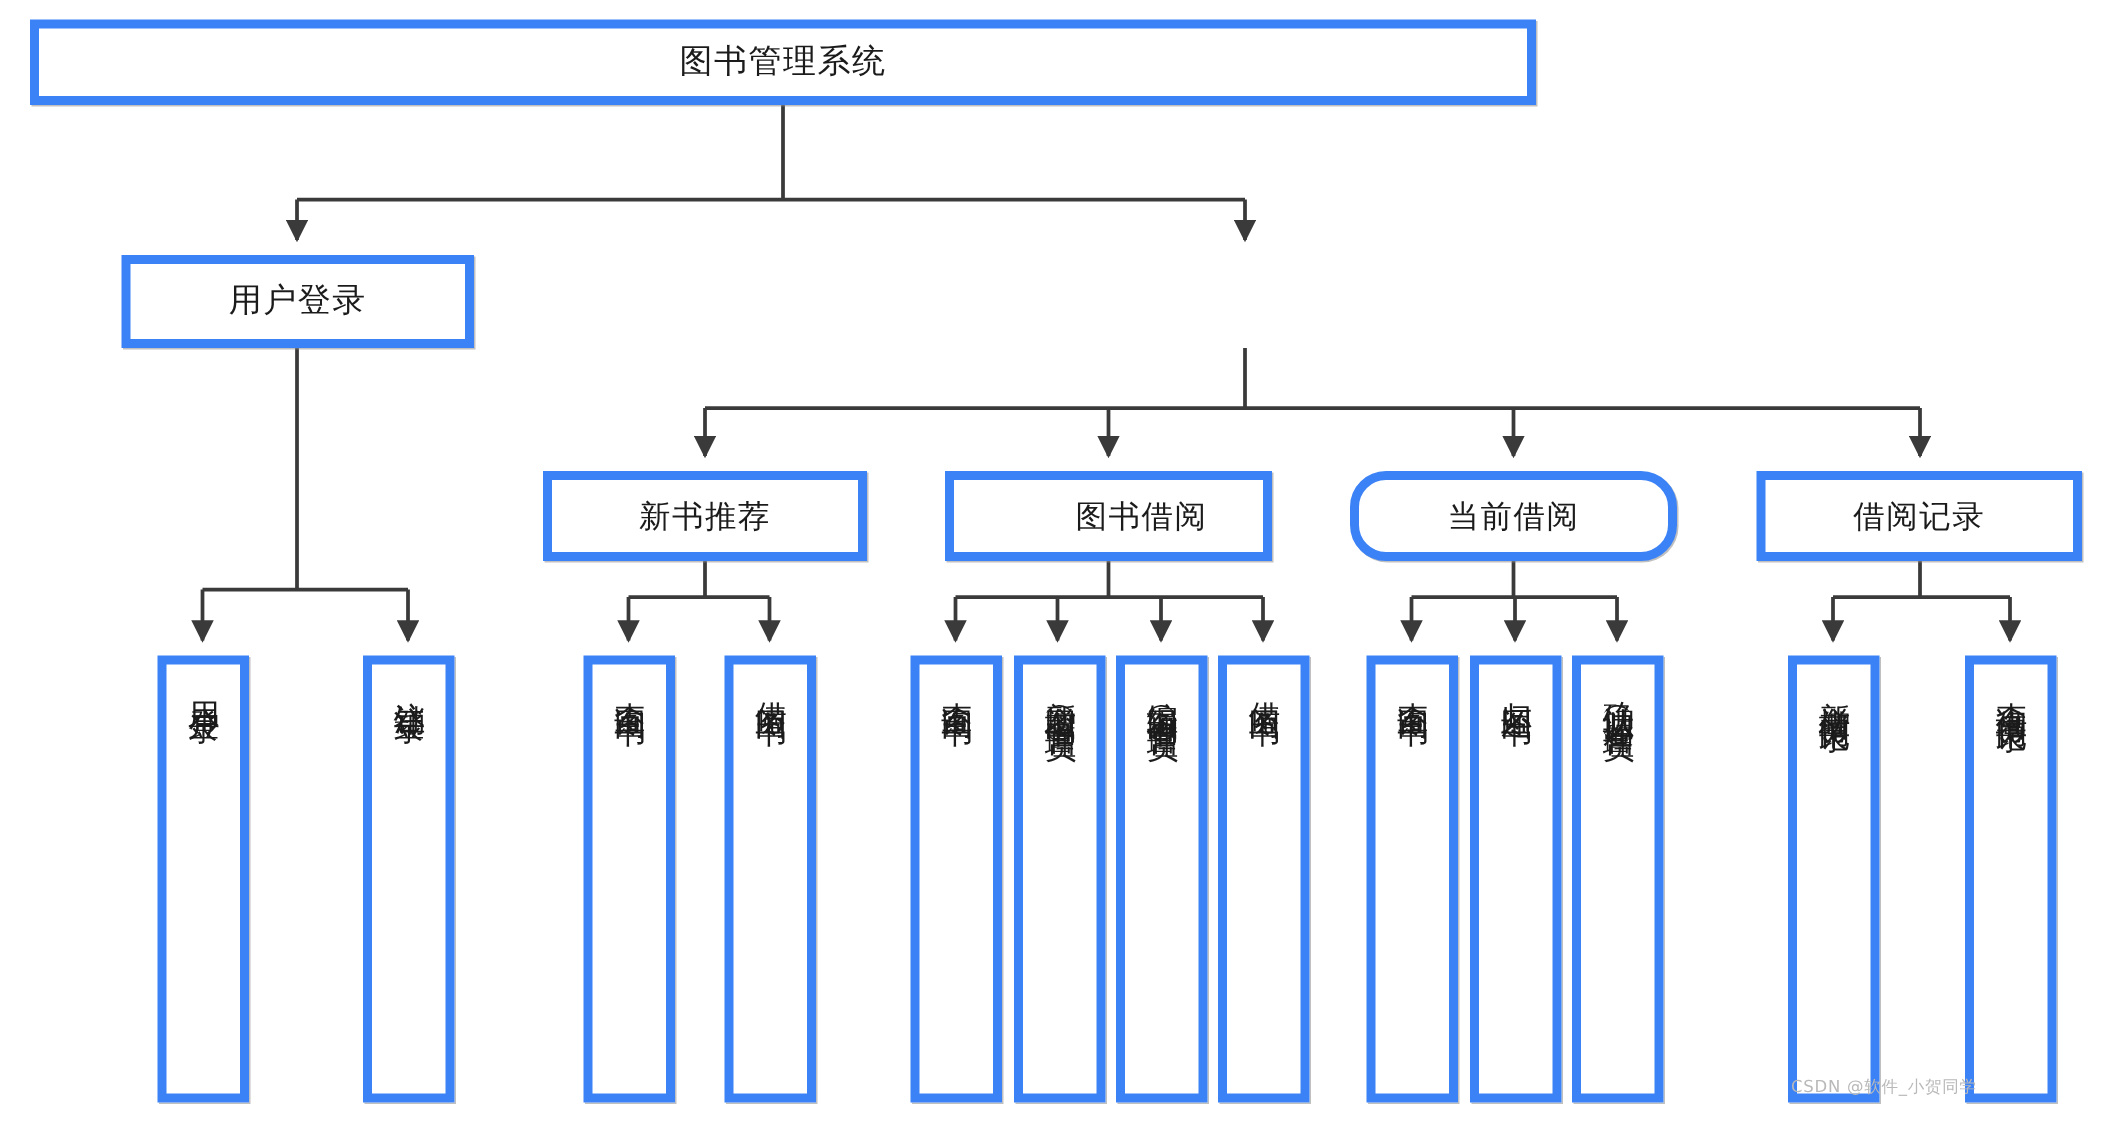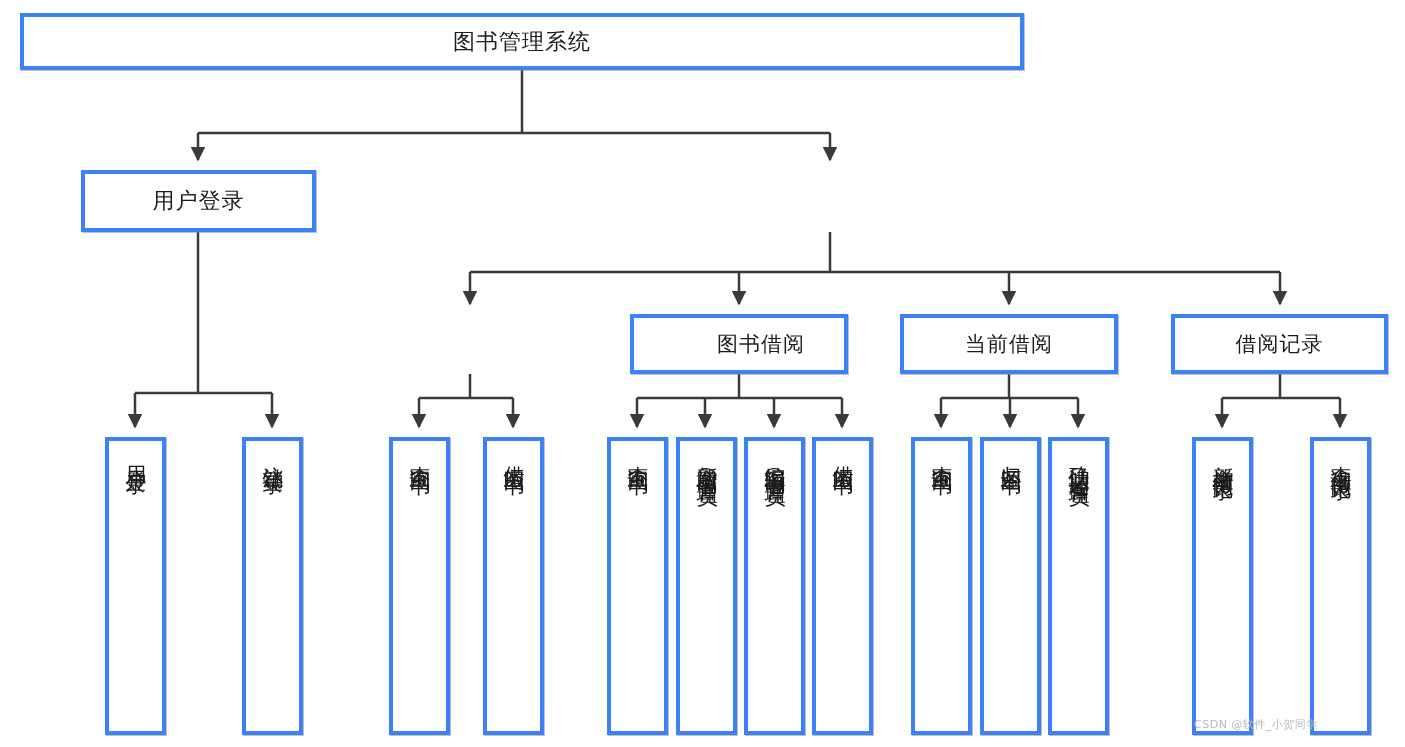--- a/index.html
+++ b/index.html
@@ -24,21 +24,21 @@
     left: 0;
     top: 0;
     width: 1405px;
     height: 747px;
     pointer-events: none;
   }
   .node {
     position: absolute;
     box-sizing: border-box;
     background: #ffffff;
-    border: 4px solid #3b82f6;
+    border: 6px solid #3b82f6;
     display: flex;
     align-items: center;
     justify-content: center;
     box-shadow: 1px 1px 0 rgba(140,140,140,0.55);
   }
   .node .label {
     font-size: 22px;
     line-height: 1.15;
     letter-spacing: 1px;
     color: #1b1b1b;
@@ -128,24 +128,27 @@
   </svg>
 
   <div class="node root" style="left:20px; top:13px; width:1004px; height:57px;">
     <span class="label">图书管理系统</span>
   </div>
 
   <div class="node level1" style="left:81px; top:170px; width:235px; height:62px;">
     <span class="label">用户登录</span>
   </div>
 
+  <div class="node level2" style="left:362px; top:314px; width:216px; height:60px;">
+    <span class="label">新书推荐</span>
+  </div>
   <div class="node level2" style="left:630px; top:314px; width:218px; height:60px;padding-left:44px;">
     <span class="label">图书借阅</span>
   </div>
-  <div class="node level2" style="left:900px; top:314px; width:218px; height:60px;">
+  <div class="node level2" style="left:900px; top:314px; width:218px; height:60px;border-radius:24px;">
     <span class="label">当前借阅</span>
   </div>
   <div class="node level2" style="left:1171px; top:314px; width:217px; height:60px;">
     <span class="label">借阅记录</span>
   </div>
 
   <div class="node leaf" style="left:105px; top:437px; width:61px; height:298px;">
     <span class="label">用户登录</span>
   </div>
   <div class="node leaf" style="left:242px; top:437px; width:61px; height:298px;">

